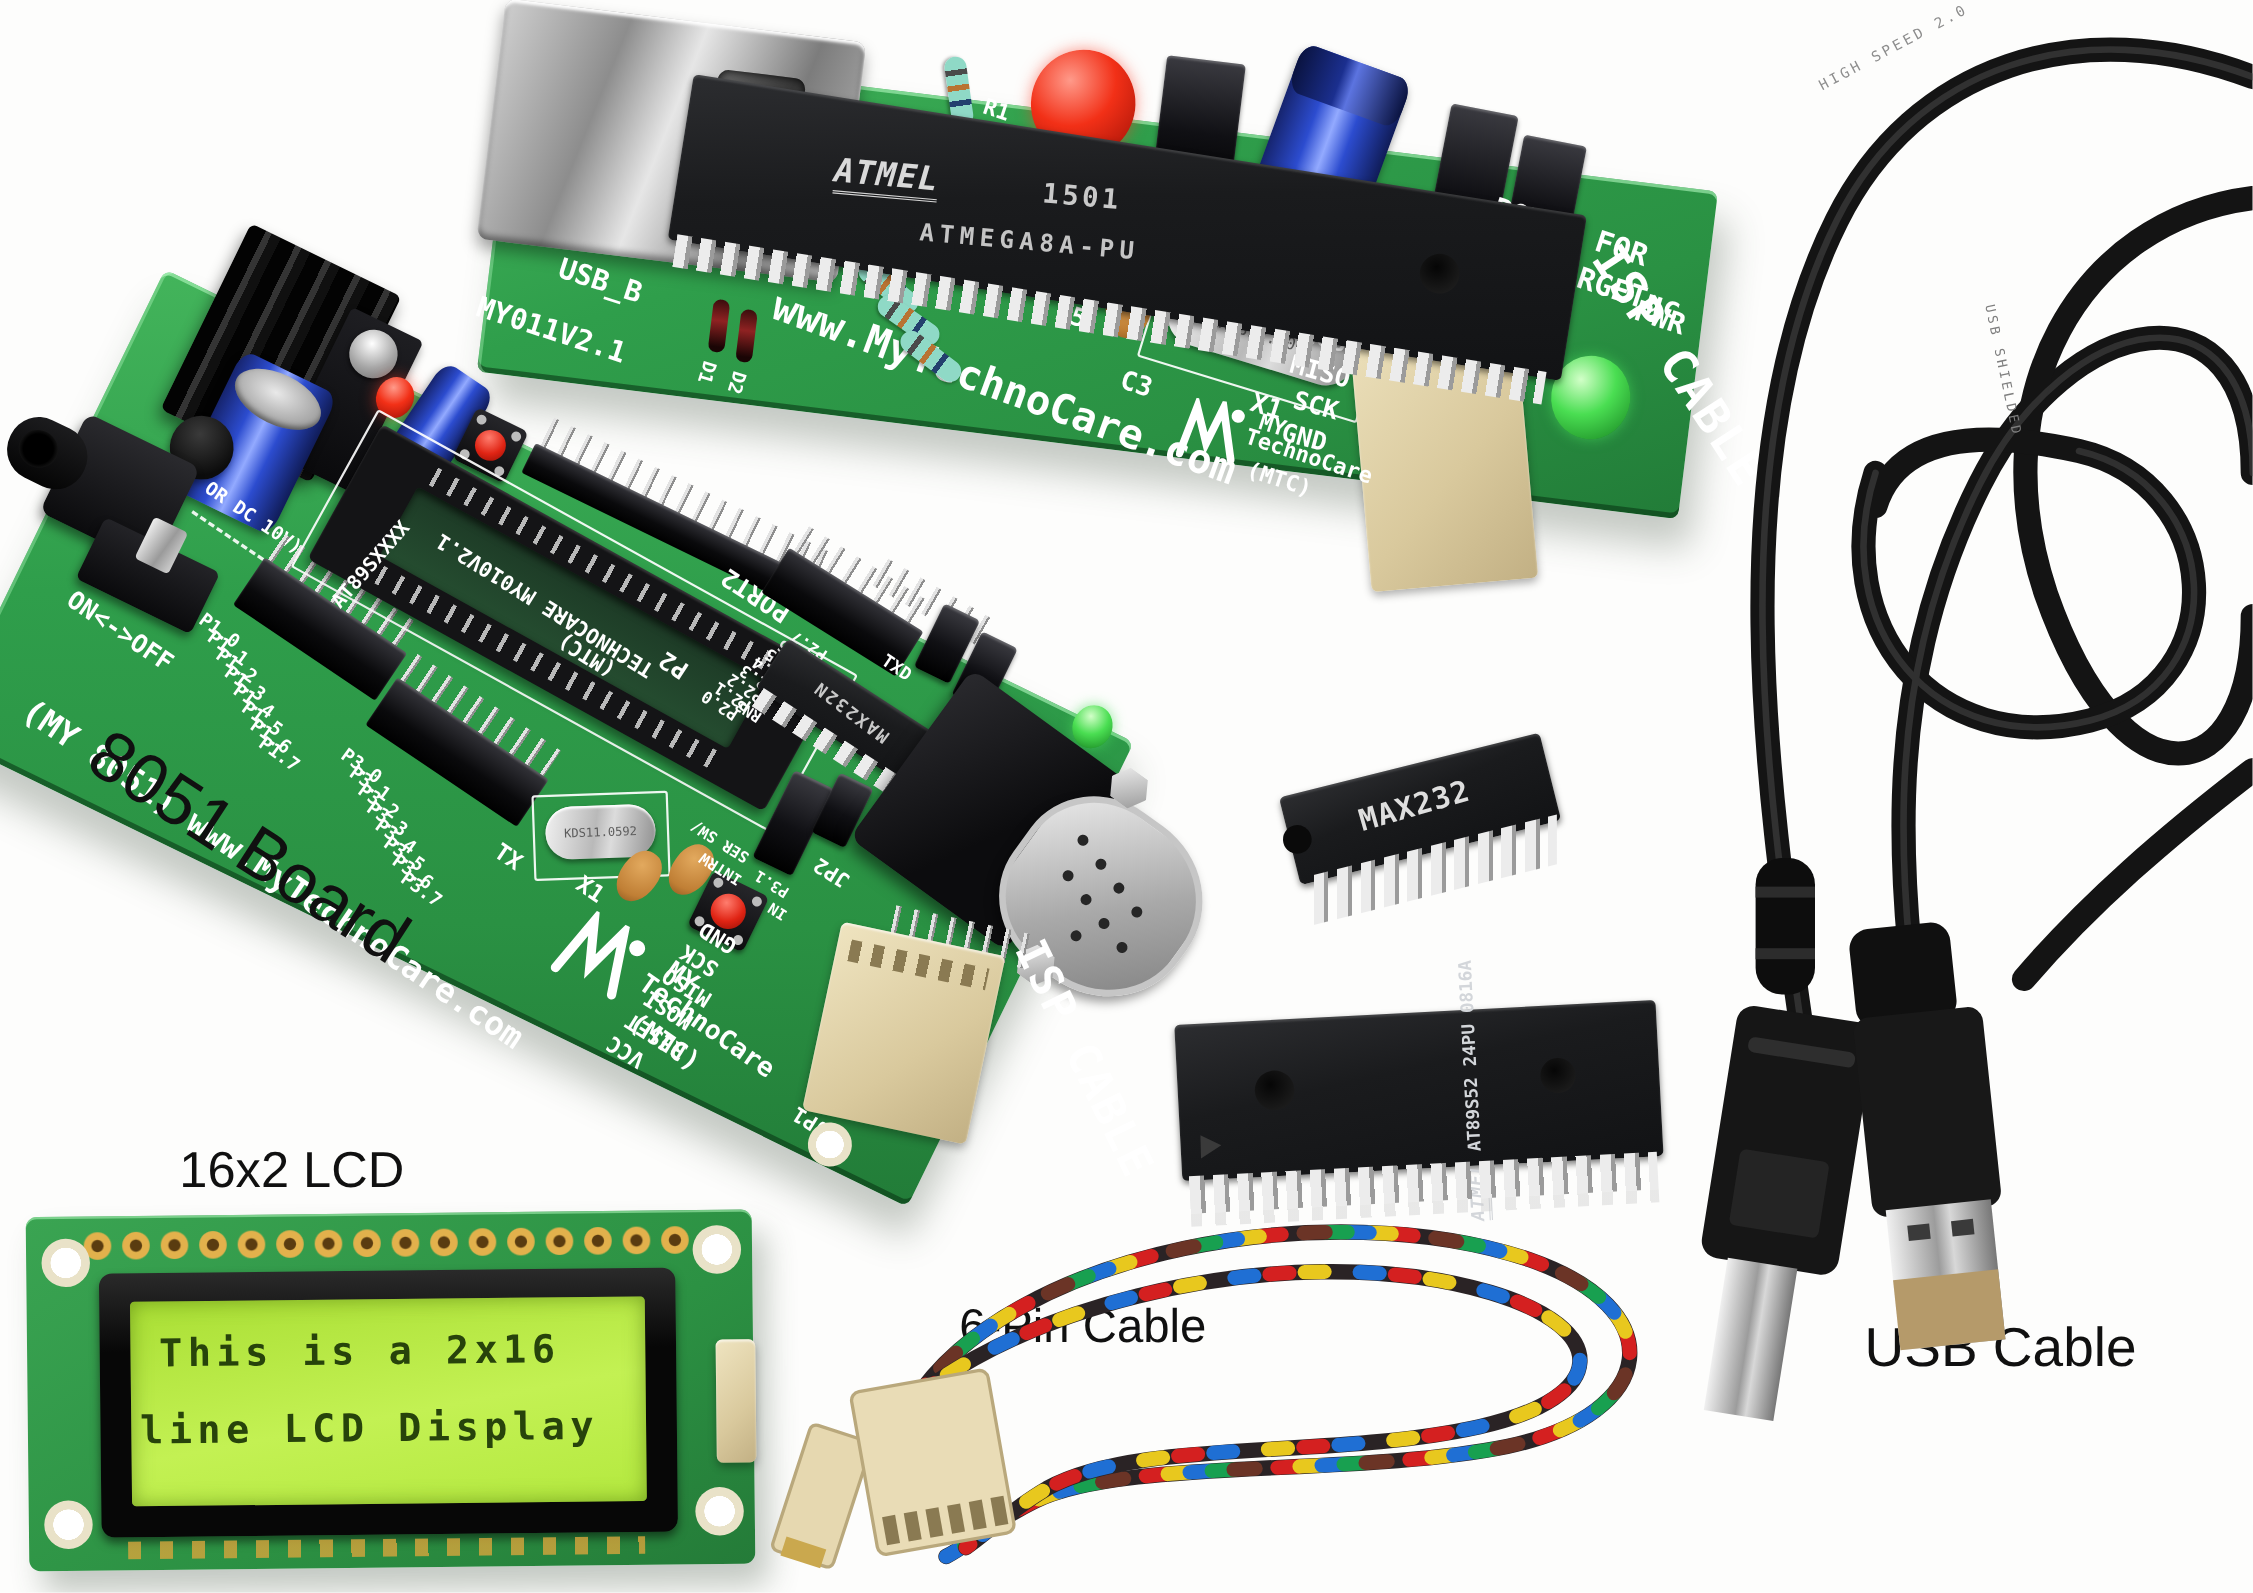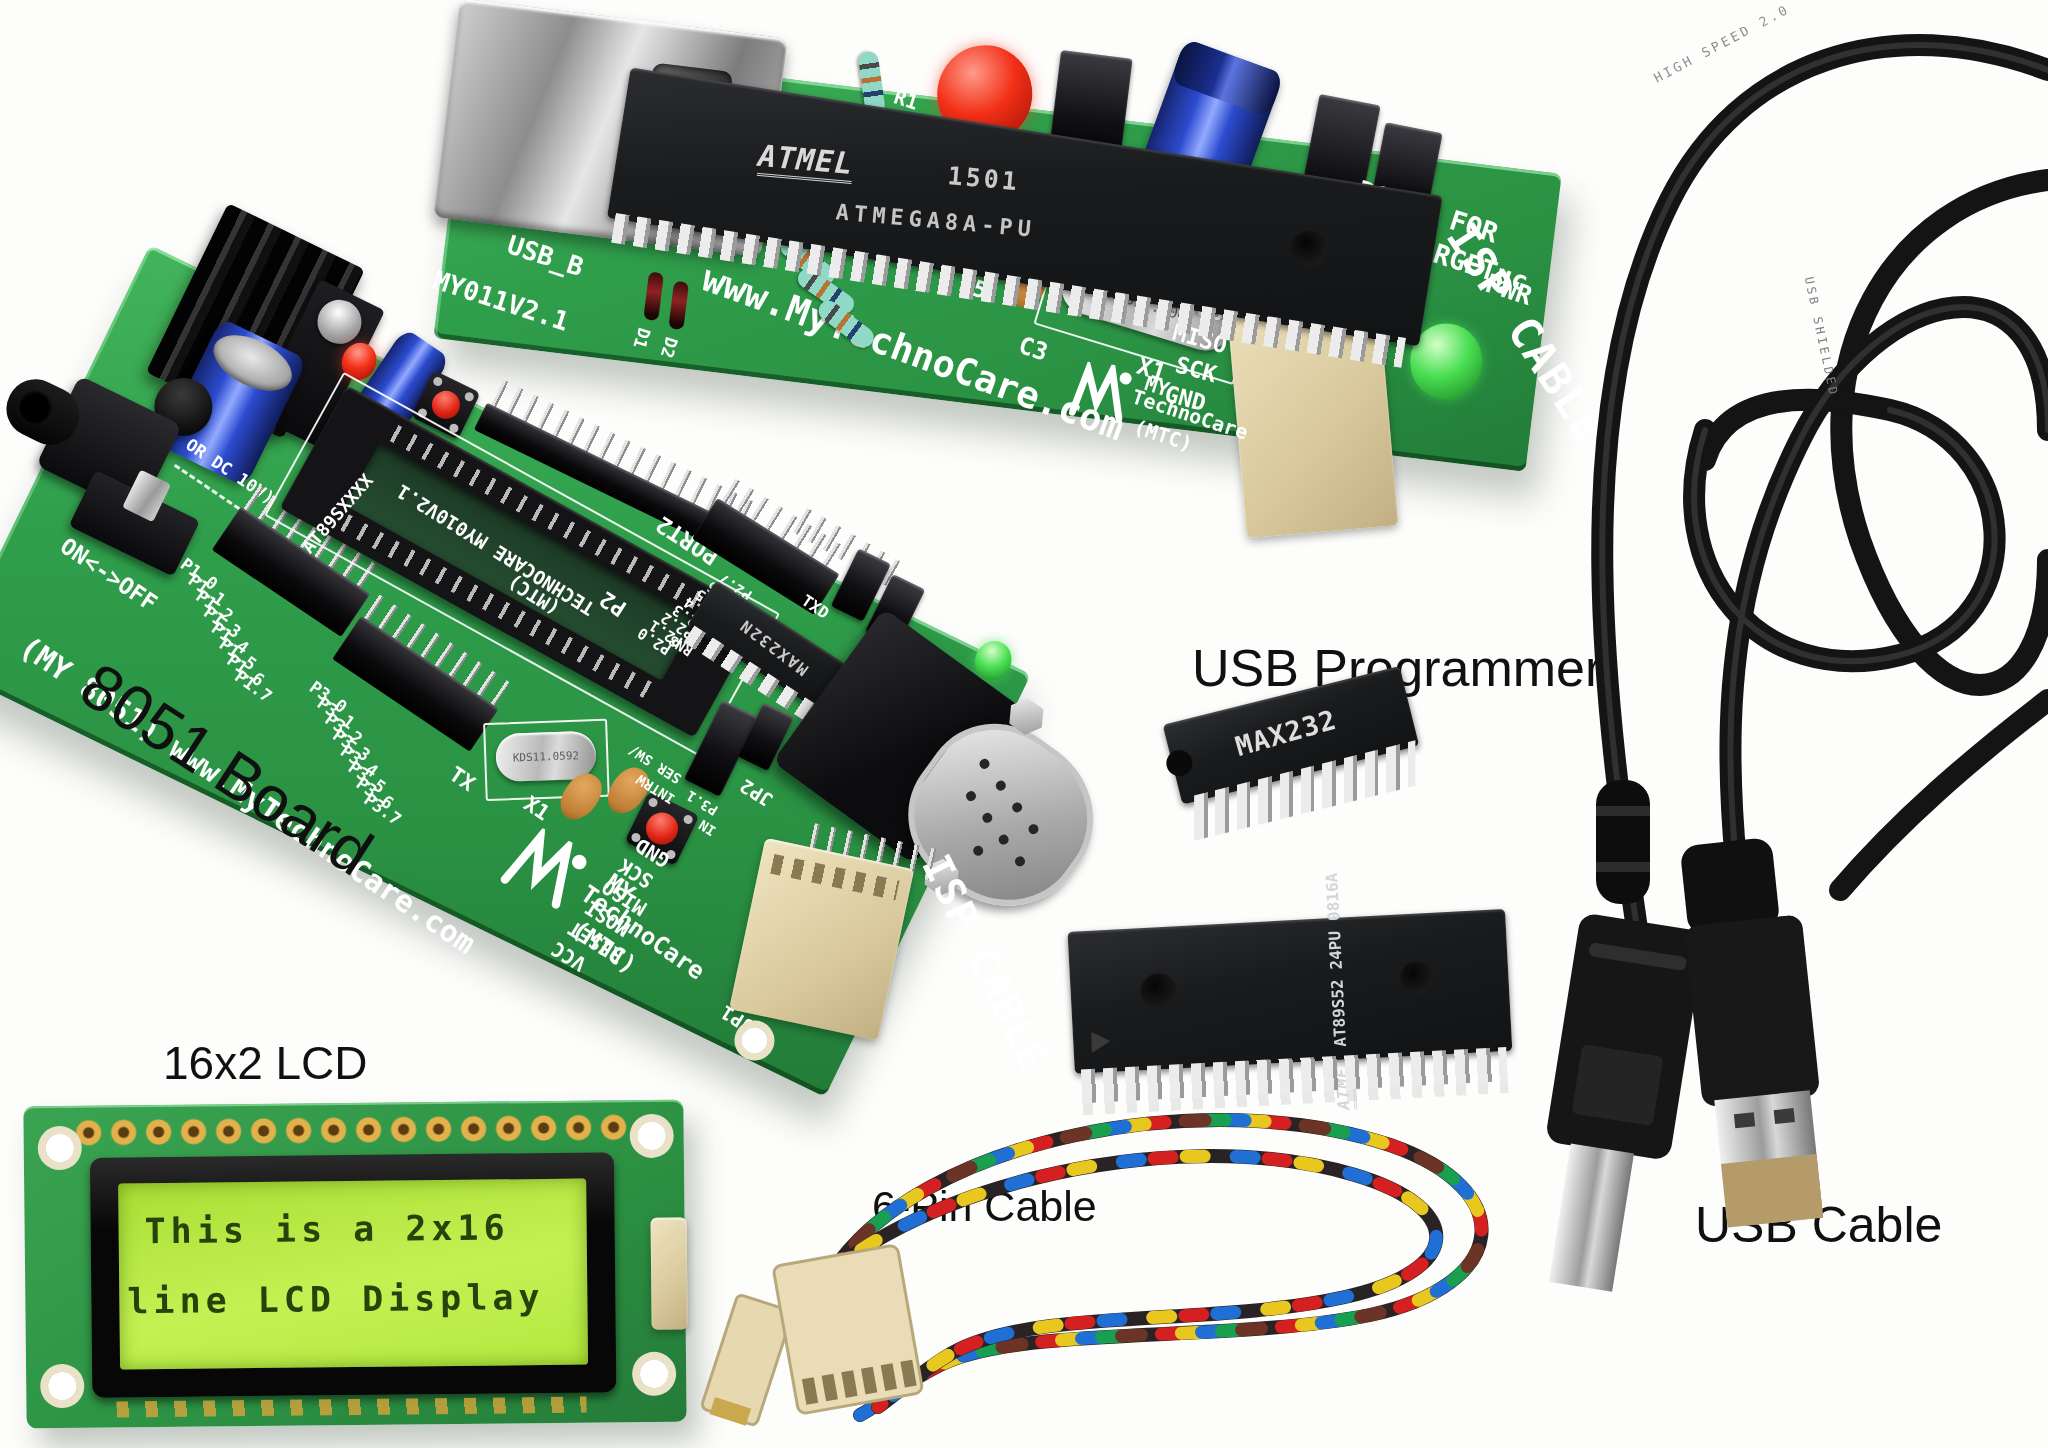--- a/index.html
+++ b/index.html
@@ -310,21 +310,20 @@
           <circle cx="52" cy="12" r="6" fill="#fff"></circle>
         </svg>
     </div>
     <div class="silk" style="left:690px;top:360px;font-size:24px;transform:rotate(9deg);">MY</div>
     <div class="silk" style="left:672px;top:390px;font-size:24px;transform:rotate(9deg);">TechnoCare</div>
     <div class="silk" style="left:680px;top:420px;font-size:24px;transform:rotate(9deg);">(MTC)</div>
     <div class="mthole" style="left:872px;top:430px;width:40px;height:40px;"></div>
   </div>
 
   <div class="blab" style="left:108px;top:648px;font-size:64px;transform:rotate(33deg);transform-origin:0 0;">8051 Board</div>
-  <div class="blab" style="left:1192px;top:638px;font-size:52px;">USB Programmer</div>
   <div class="blab" style="left:163px;top:1036px;font-size:46px;">16x2 LCD</div>
   <div class="blab" style="left:872px;top:1182px;font-size:43px;">6-Pin Cable</div>
   <div class="blab" style="left:1695px;top:1196px;font-size:50px;">USB Cable</div>
 
   <div class="abs" style="left:1178px;top:690px;width:270px;height:160px;transform:rotate(-14deg);">
     <div class="chipbody" style="left:0;top:0;width:244px;height:82px;">
       <div class="silk" style="left:66px;top:24px;font-size:27px;color:#dedede;transform:rotate(-2deg);letter-spacing:1px;">MAX232</div>
       <div class="abs" style="left:-6px;top:28px;width:26px;height:26px;border-radius:50%;background:#0a0a0a;"></div>
     </div>
     <div class="dip-pins" style="left:8px;top:76px;width:228px;height:44px;transform:skewX(-14deg);"></div>

